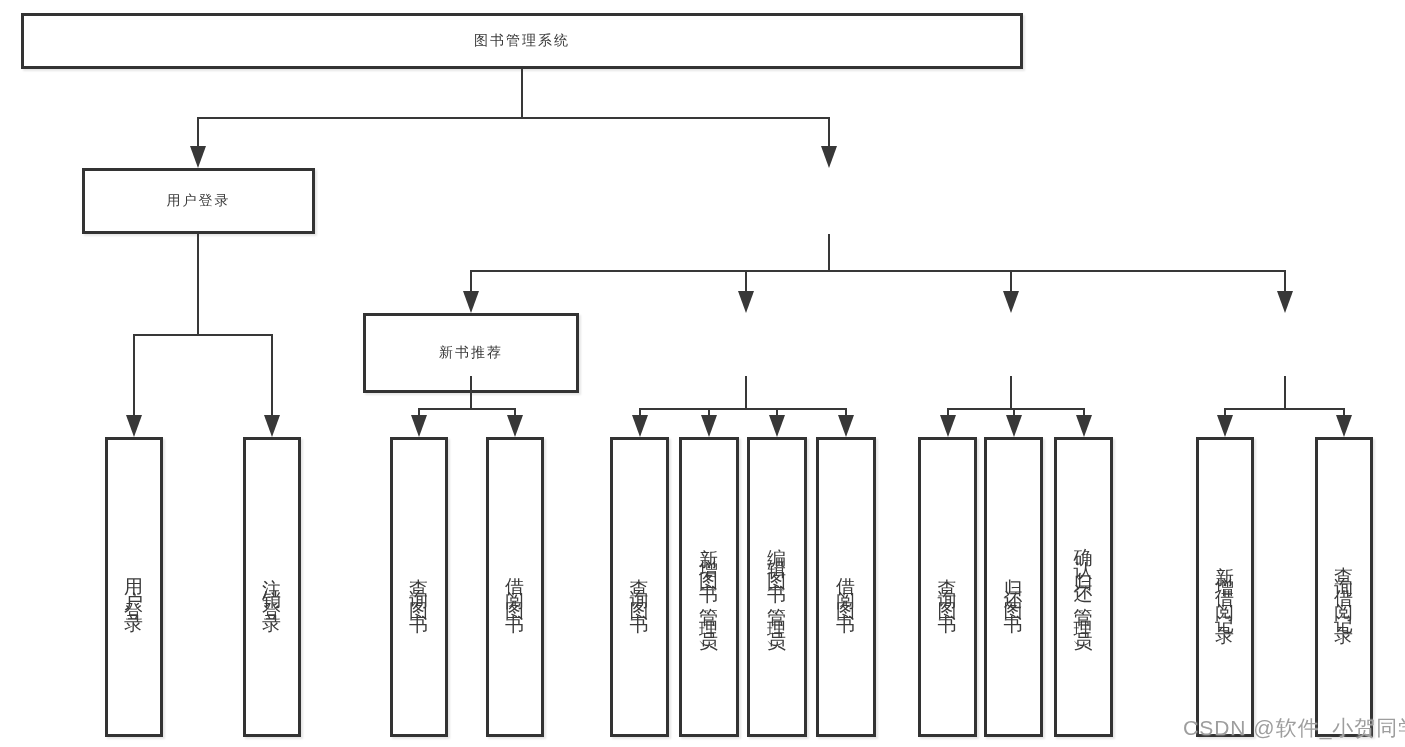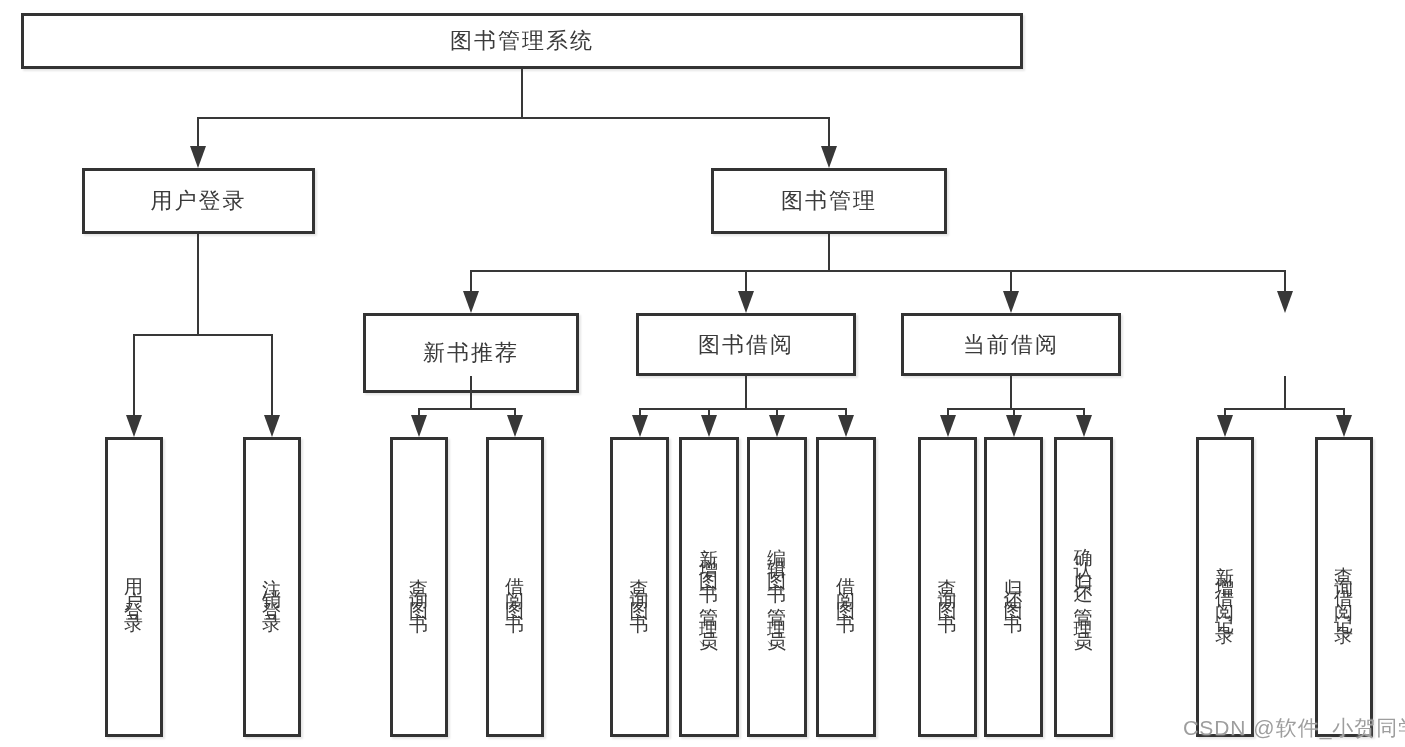--- a/index.html
+++ b/index.html
@@ -7,21 +7,21 @@
     position:relative; width:1405px; height:747px; background:#ffffff;
     font-family:"Liberation Sans","DejaVu Sans",sans-serif; overflow:hidden;
   }
   .box {
     position:absolute; box-sizing:border-box;
     border:3px solid var(--border,#333333); background:#ffffff;
     display:flex; align-items:center; justify-content:center;
     color:var(--text,#3a3a3a);
     box-shadow:2px 2px 2px rgba(0,0,0,0.10);
   }
-  .box.h span { font-size:22px; letter-spacing:2px; white-space:nowrap; }
+  .box.h span { font-size:14px; letter-spacing:2px; white-space:nowrap; }
   .box.v span {
     writing-mode:vertical-rl; text-orientation:mixed;
     font-size:19px; letter-spacing:12px; line-height:1; white-space:nowrap;
   }
   .vline,.hline { position:absolute; background:var(--line,#383838); }
   .vline { width:2px; }
   .hline { height:2px; }
   .arrow {
     position:absolute; width:0; height:0;
     border-left:8px solid transparent; border-right:8px solid transparent;
@@ -38,32 +38,23 @@
 
 <div class="canvas">
 
   <div class="box h" style="left:21px;top:13px;width:1002px;height:56px">
     <span>图书管理系统</span>
   </div>
 
   <div class="box h" style="left:82px;top:168px;width:233px;height:66px">
     <span>用户登录</span>
   </div>
-  <div class="box h" style="left:711px;top:168px;width:236px;height:66px">
-    <span>图书管理</span>
-  </div>
 
   <div class="box h" style="left:363px;top:313px;width:216px;height:80px">
     <span>新书推荐</span>
-  </div>
-  <div class="box h" style="left:636px;top:313px;width:220px;height:63px">
-    <span>图书借阅</span>
-  </div>
-  <div class="box h" style="left:901px;top:313px;width:220px;height:63px">
-    <span>当前借阅</span>
   </div>
 
   <div class="box v" style="left:105px;top:437px;width:58px;height:300px">
     <span>用户登录</span>
   </div>
   <div class="box v" style="left:243px;top:437px;width:58px;height:300px">
     <span>注销登录</span>
   </div>
   <div class="box v" style="left:390px;top:437px;width:58px;height:300px">
     <span>查询图书</span>

